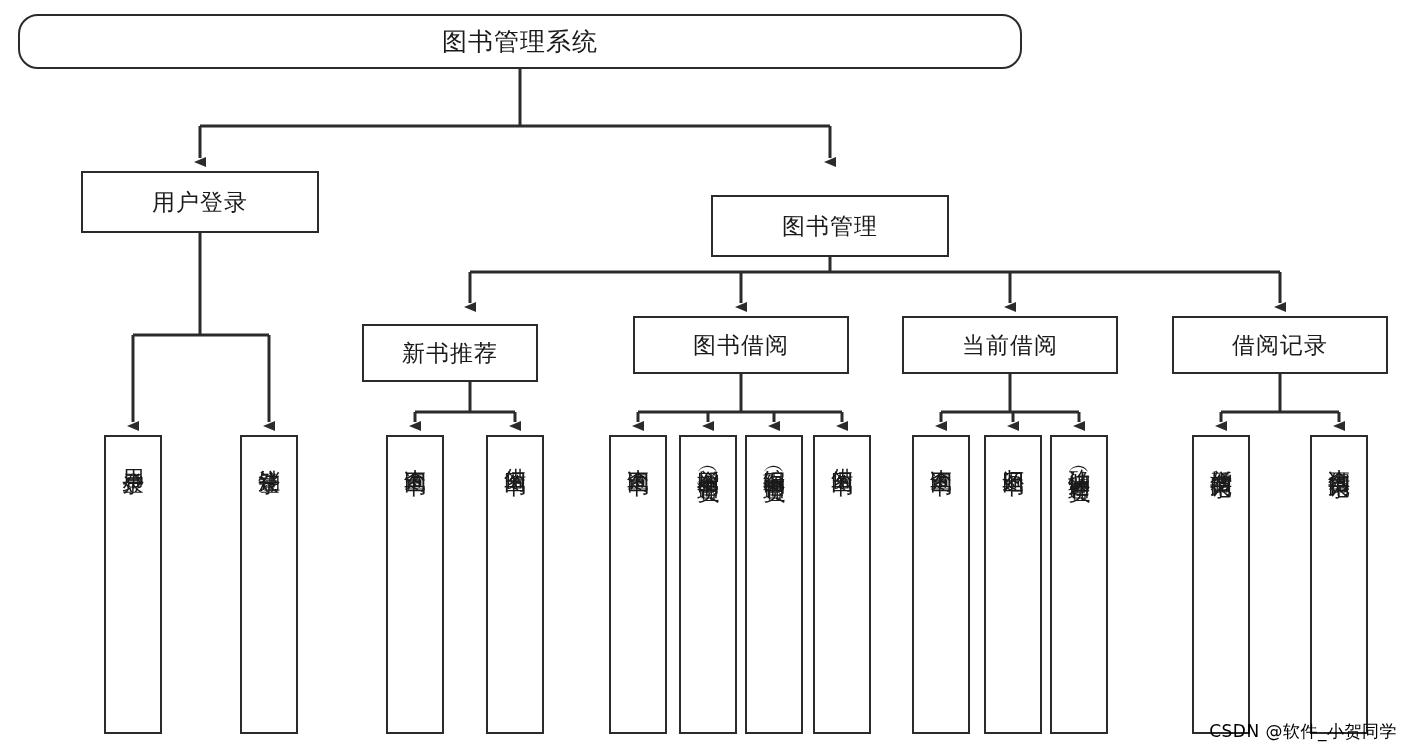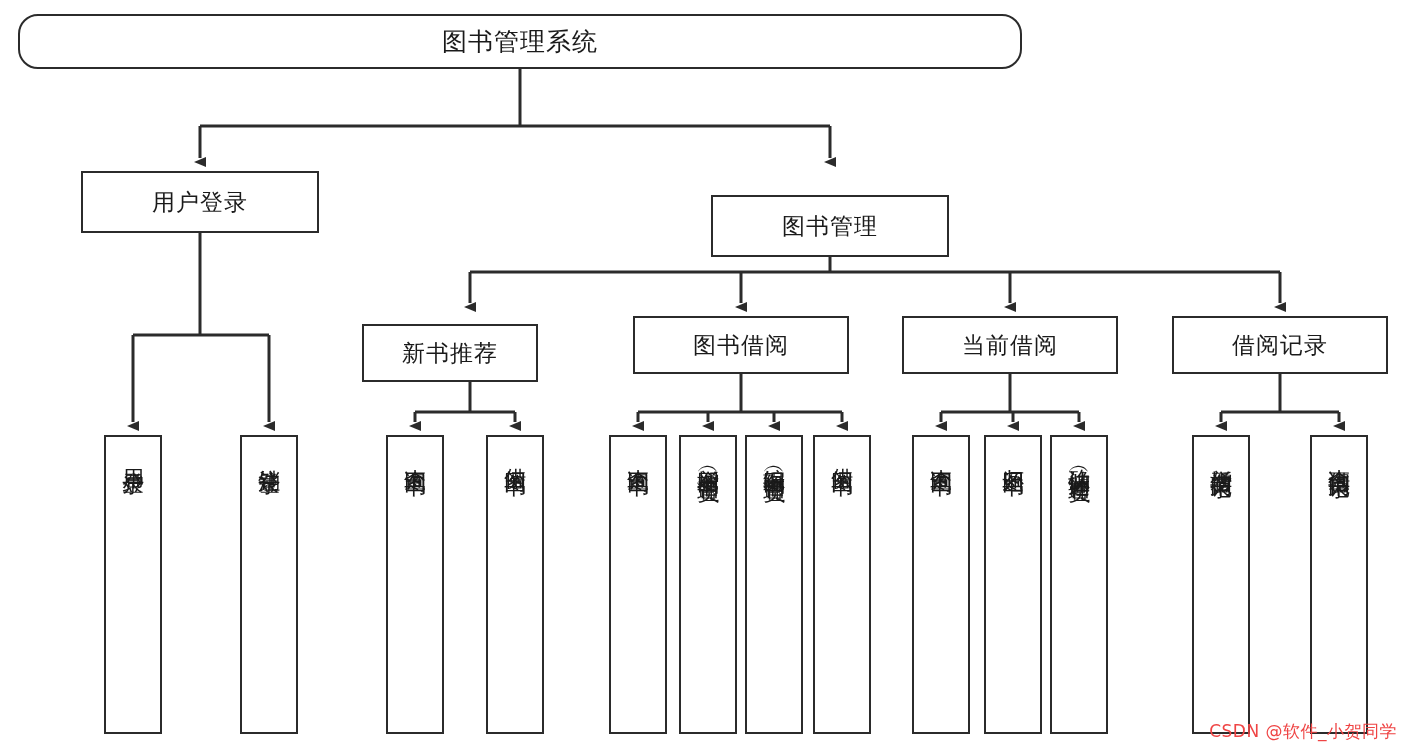--- a/index.html
+++ b/index.html
@@ -56,21 +56,21 @@
     line-height: 1.12;
     letter-spacing: 2px;
     white-space: nowrap;
     display: block;
   }
   .watermark {
     position: absolute;
     right: 8px;
     bottom: 4px;
     font-size: 17px;
-    color: #ef4444;
+    color: #000000;
     letter-spacing: 0.5px;
     white-space: nowrap;
     user-select: none;
   }
 </style>
 </head>
 <body>
 
 <div id="diagram-root">
 

